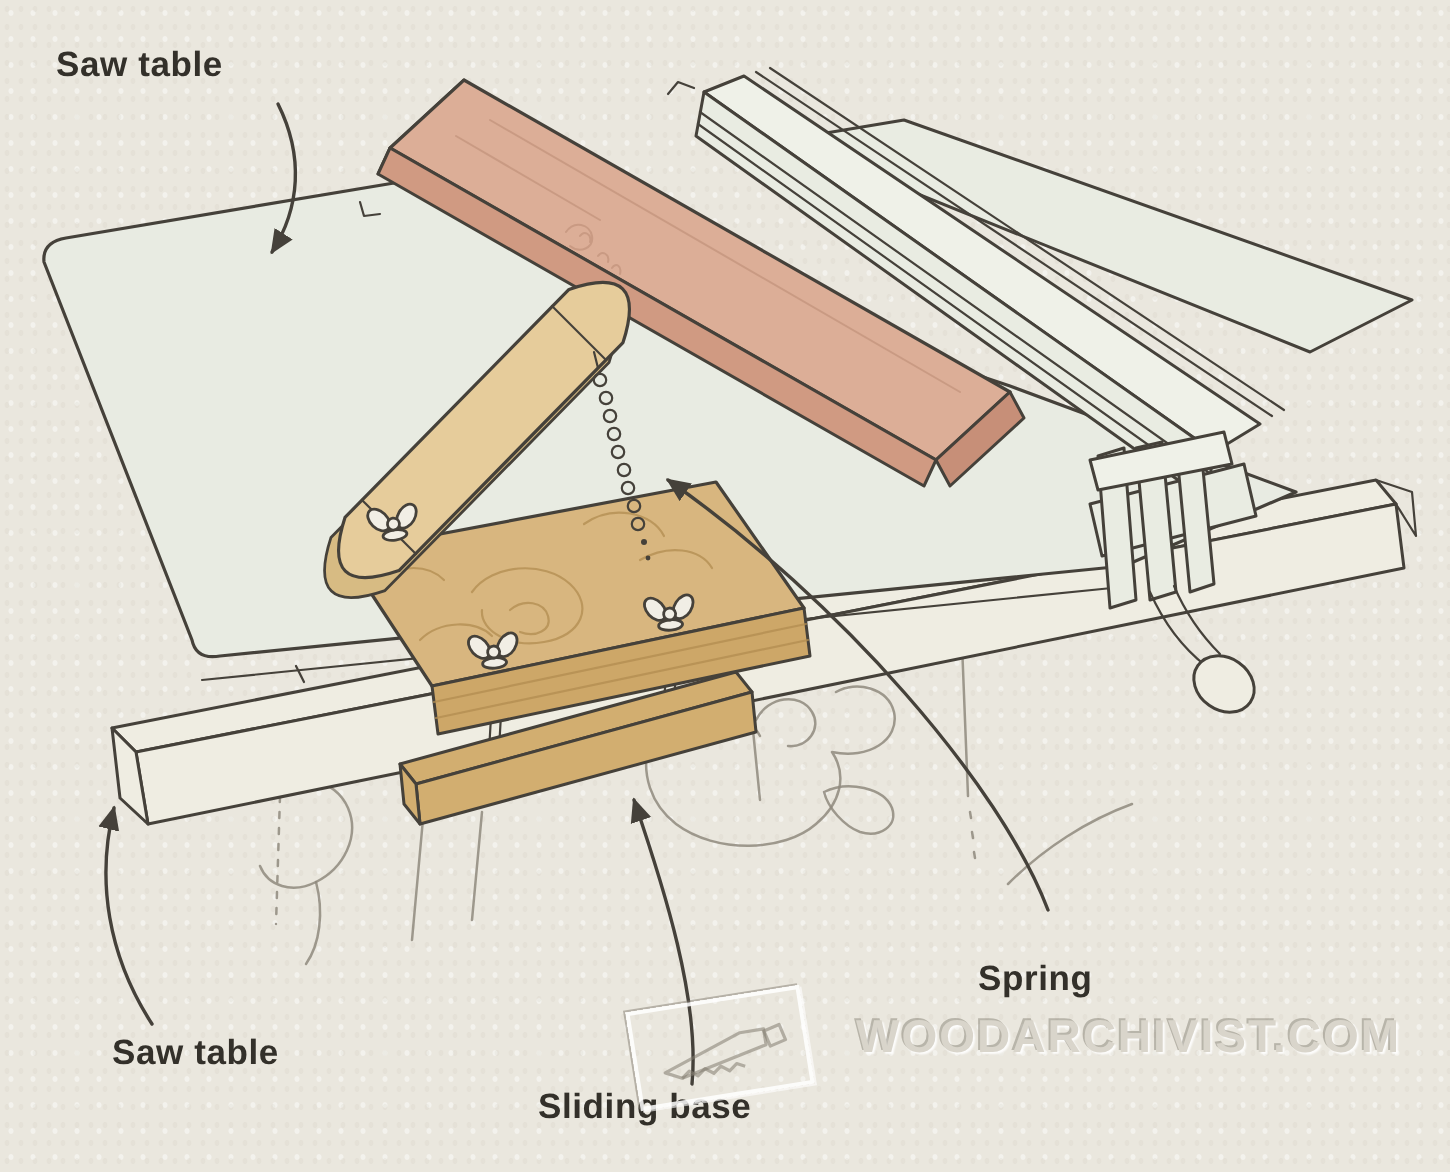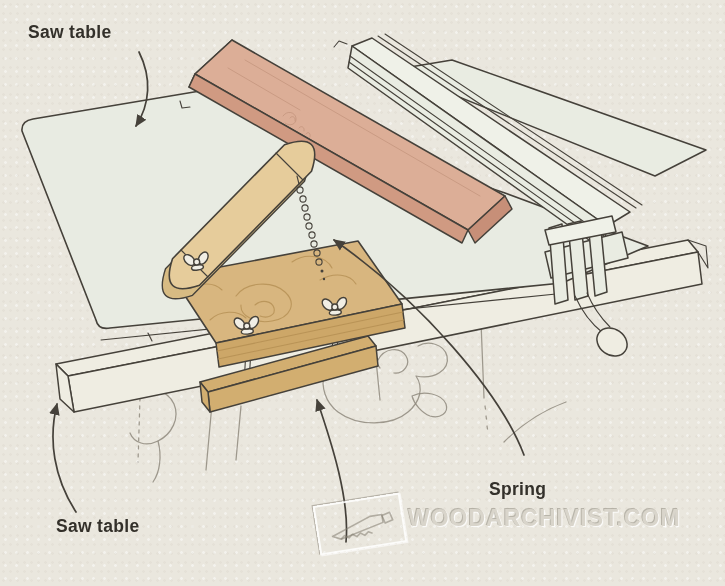--- a/index.html
+++ b/index.html
@@ -27,21 +27,21 @@
   .f-bar{fill:var(--clamp-bar,#d2ae70);stroke:var(--ink);stroke-width:1.5;stroke-linejoin:round;}
   .arm-top{fill:var(--arm-top,#e6cc9b);stroke:var(--ink);stroke-width:1.6;stroke-linejoin:round;}
   .arm-side{fill:var(--arm-side,#d7bb83);stroke:var(--ink);stroke-width:1.4;stroke-linejoin:round;}
   .grain{stroke:var(--grain,#b28c50);fill:none;stroke-width:1.1;opacity:.75;stroke-linecap:round;}
   .bgrain{stroke:var(--board-grain,#b98a72);fill:none;stroke-width:1;opacity:.55;stroke-linecap:round;}
   .wnut{fill:#f1eee5;stroke:var(--ink);stroke-width:1.4;}
   .arrow{stroke:var(--ink);fill:none;stroke-width:1.7;stroke-linecap:round;}
   .label{position:absolute;font-weight:700;font-size:17.5px;line-height:1;
          color:var(--label-ink,#33302a);letter-spacing:.3px;white-space:nowrap;}
   .watermark-text{
-    position:absolute;left:408px;top:505px;
+    position:absolute;left:428px;top:505px;
     font-weight:700;font-size:23px;letter-spacing:1px;white-space:nowrap;
     color:var(--watermark,#d9d5cb);
     text-shadow:-1px -1px 0 rgba(125,119,106,.45), 1px 1px 1px rgba(255,255,255,.9);
   }
   .watermark-logo{
     position:absolute;left:316px;top:499px;width:84px;height:46px;
     transform:rotate(-9deg);
     border:2px solid rgba(255,255,255,.85);
     box-shadow:-1px -1px 0 rgba(130,124,111,.5), 1px 1px 0 rgba(255,255,255,.6);
     display:flex;align-items:center;justify-content:center;
@@ -183,20 +183,21 @@
       <path class="arrow" d="M 139,52 C 152,78 150,104 136,126" marker-end="url(#ah)"></path>
       <path class="arrow" d="M 76,512 C 54,478 48,440 57,404" marker-end="url(#ah)"></path>
       <path class="arrow" d="M 524,455 C 500,392 420,300 334,240" marker-end="url(#ah)"></path>
       <path class="arrow" d="M 346,542 C 350,500 332,444 317,400" marker-end="url(#ah)"></path>
     </g>
   </svg>
 
   <div class="label" style="left:28px;top:24px">Saw table</div>
   <div class="label" style="left:56px;top:518px">Saw table</div>
   <div class="label" style="left:489px;top:481px">Spring</div>
+  <div class="label" style="left:269px;top:545px">Sliding base</div>
 
   <div class="watermark-logo">
     <svg width="70" height="36" viewBox="0 0 70 36">
       <g fill="none" stroke="rgba(130,124,111,.55)" stroke-width="1.6" stroke-linejoin="round">
         <path d="M 6,26 L 46,12 L 58,12 L 58,20 L 14,30 Z"></path>
         <path d="M 14,30 L 18,27 L 22,30 L 26,27 L 30,30 L 34,27 L 38,30 L 42,27 L 46,29"></path>
         <path d="M 58,13 L 66,11 L 68,19 L 60,21 Z"></path>
       </g>
     </svg>
   </div>

